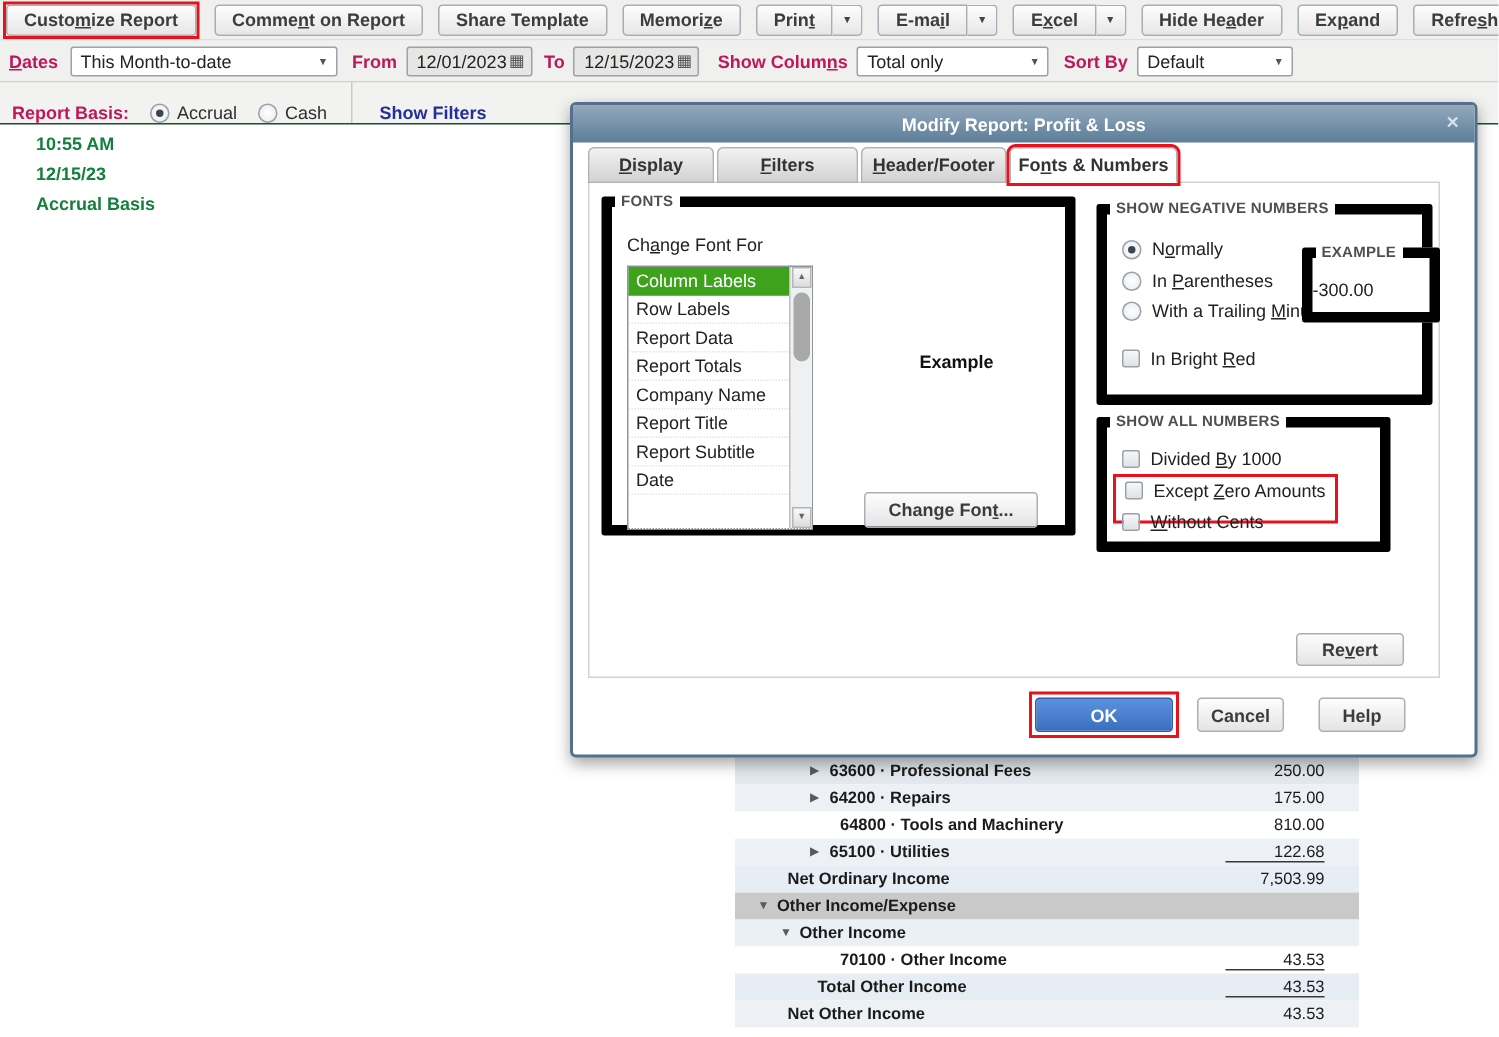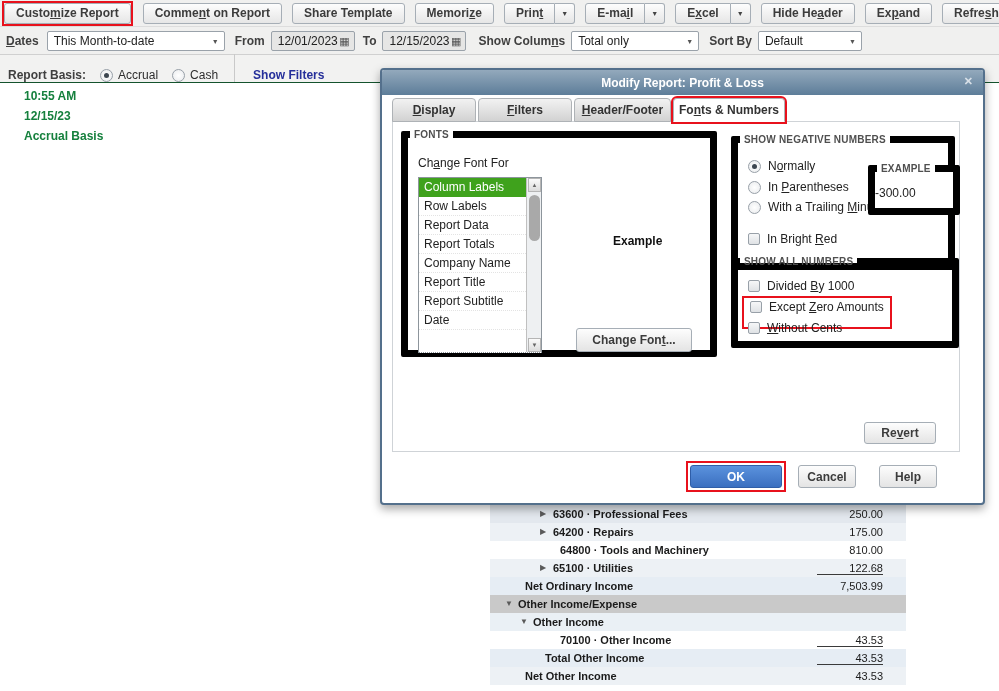--- a/index.html
+++ b/index.html
@@ -27,21 +27,21 @@
     width:20px; height:21px; display:inline-flex; align-items:center; justify-content:center;
     background:linear-gradient(#fdfdfd,#e6e6e6); border:1px solid #a6aeb6; border-left:none;
     border-radius:0 3px 3px 0; font-size:7px; color:#444;
   }
   
   .row2 {
     position:absolute; left:0; top:27px; width:999px; height:28px;
     background:#f0f0ef; border-bottom:1px solid #d0d0d0;
     display:flex; align-items:center; font-size:12px;
   }
-  .lbl { font-weight:bold; color:#404040; }
+  .lbl { font-weight:bold; color:#be185d; }
   .ddl {
     position:relative; height:20px; background:#ffffff; border:1px solid #9aa2aa; border-radius:2px;
     display:inline-flex; align-items:center; padding:0 18px 0 6px; color:#222;
   }
   .ddl .caret { position:absolute; right:5px; top:6px; font-size:7px; color:#555; }
   .fld {
     position:relative; height:20px; background:#e6e6e5; border:1px solid #9aa2aa; border-radius:2px;
     display:inline-flex; align-items:center; padding:0 20px 0 6px; color:#222;
   }
   .fld .cal { position:absolute; right:4px; top:3px; font-size:11px; color:#555; line-height:13px; }
@@ -120,21 +120,21 @@
   .btn2 {
     display:inline-flex; align-items:center; justify-content:center;
     font-weight:bold; font-size:12px; color:#3c3c3c;
     background:linear-gradient(#fdfdfd,#e4e4e4); border:1px solid #a6aeb6; border-radius:3px;
   }
   .changefont { position:absolute; left:168px; top:188px; width:116px; height:24px; }
   .fs-neg { left:338px; top:12px; width:224px; height:136px; }
   .optrow { position:absolute; left:10px; display:flex; align-items:center; gap:7px; font-size:12px; color:#222; white-space:nowrap; }
   .fs-example { left:130px; top:18px; width:92px; height:52px; background:#ffffff; }
   .exval { position:absolute; left:0; right:0; top:12px; text-align:left; font-size:12px; color:#222; }
-  .fs-all { left:338px; top:134px; width:228px; height:92px; }
+  .fs-all { left:338px; top:154px; width:196px; height:92px; }
   .redrow { position:absolute; left:4px; top:29px; border:2px solid #e8111c; padding:2px 6px 13px 6px; display:flex; align-items:center; gap:7px; font-size:12px; color:#222; white-space:nowrap; }
   .revert { position:absolute; left:471px; top:300px; width:72px; height:22px; }
   .okredbox { position:absolute; left:304px; top:391px; border:2px solid #e8111c; padding:2px; }
   .okbtn {
     width:92px; height:23px; display:flex; align-items:center; justify-content:center;
     color:#ffffff; font-weight:bold; font-size:12px;
     background:linear-gradient(#5b92dd,#3a6fc0); border:1px solid #2f5ea8; border-radius:3px;
   }
   .cancel { position:absolute; left:416px; top:395px; width:58px; height:23px; }
   .help   { position:absolute; left:497px; top:395px; width:58px; height:23px; }

